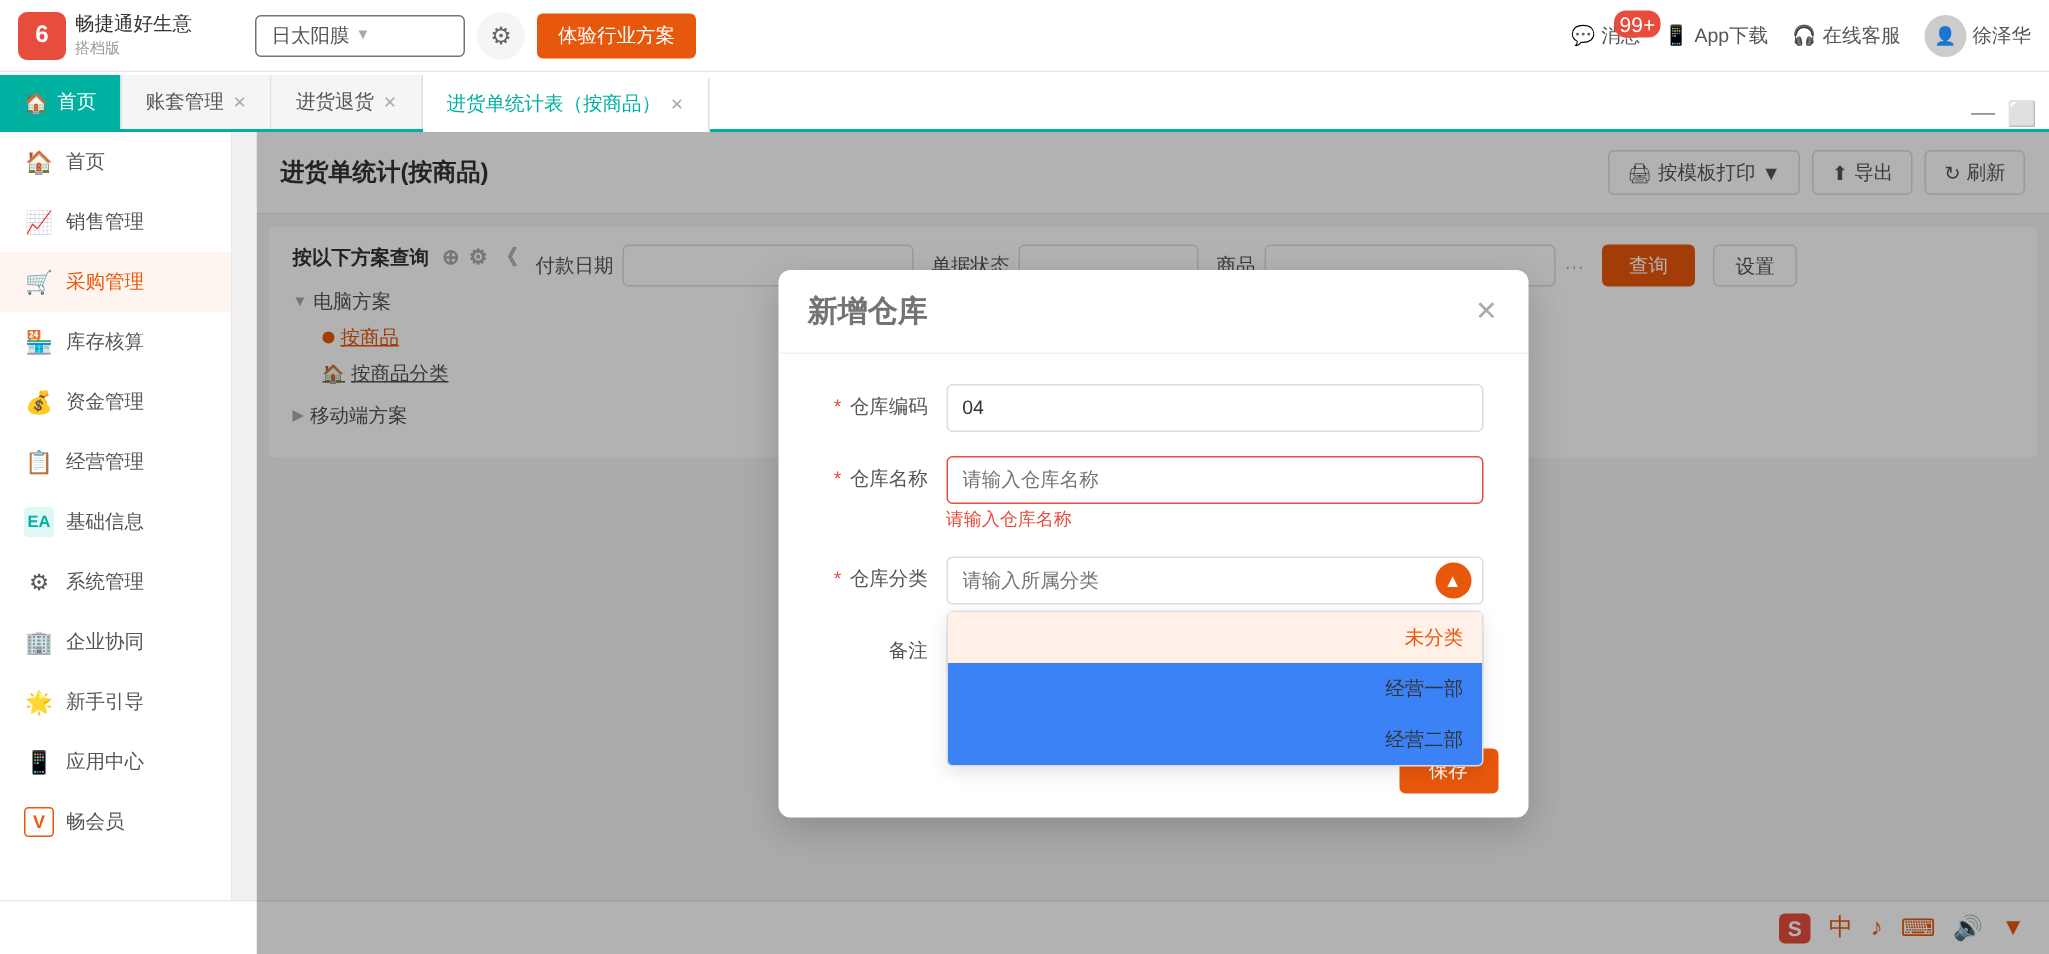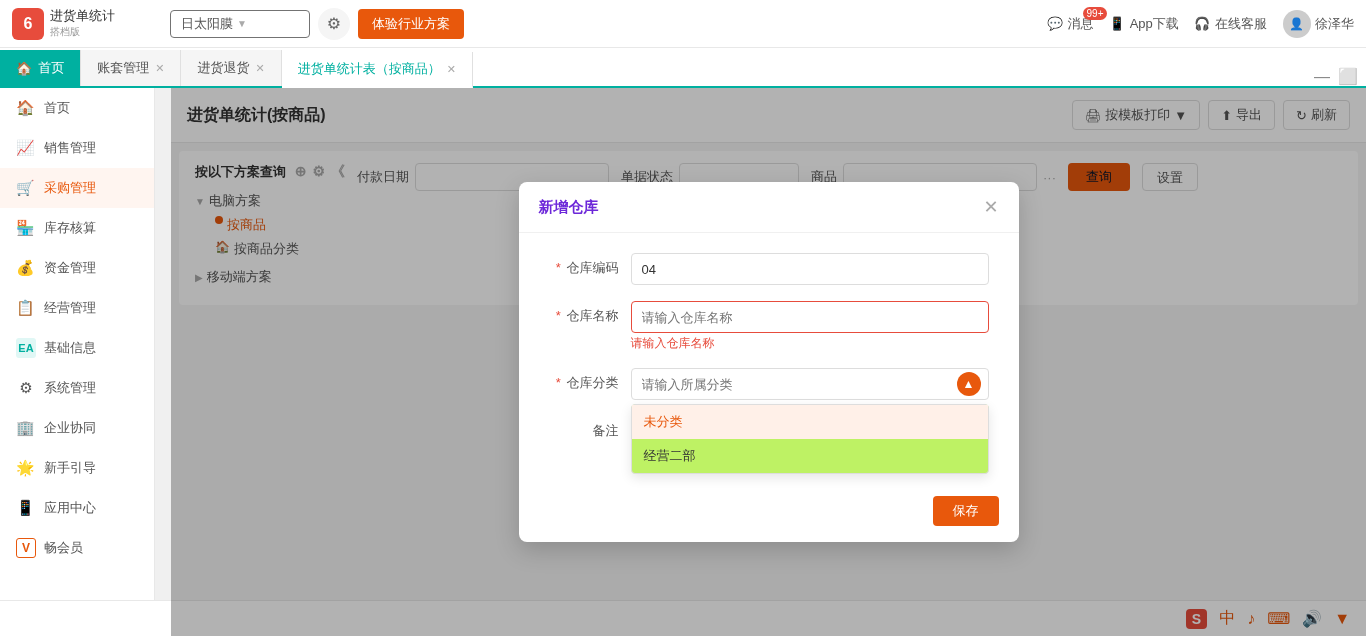--- a/index.html
+++ b/index.html
@@ -35,21 +35,21 @@
       border: 1px solid #737373; border-radius: 4px;
       padding: 4px 10px; cursor: pointer; color: #555;
       min-width: 140px;
     }
     .store-selector .arrow { color: #aaa; font-size: 10px; }
     .top-icons { display: flex; align-items: center; gap: 16px; margin-left: auto; color: #555; }
     .top-icon-item { display: flex; align-items: center; gap: 4px; cursor: pointer; font-size: 13px; }
     .badge-wrap { position: relative; }
     .badge {
       position: absolute; top: -8px; right: -14px;
-      background: #e74c3c; color: #fff; font-size: 10px;
+      background: #e74c3c; color: #fff; font-size: 14px;
       border-radius: 8px; padding: 1px 4px; white-space: nowrap;
     }
     .gear-btn {
       width: 32px; height: 32px; border-radius: 50%;
       background: #f5f5f5; display: flex; align-items: center; justify-content: center;
       cursor: pointer; color: #666; font-size: 16px;
     }
     .try-btn {
       background: #e8580c; color: #fff; border: none; border-radius: 4px;
       padding: 6px 14px; cursor: pointer; font-size: 13px;
@@ -134,21 +134,21 @@
       background: #fff; margin: 8px; border-radius: 4px;
       padding: 12px 16px; display: flex; gap: 12px;
     }
     .scheme-tree { min-width: 150px; }
     .tree-title { font-size: 13px; font-weight: bold; color: #333; margin-bottom: 8px; display: flex; justify-content: space-between; font-family: Liberation Serif, serif; }
     .tree-actions { display: flex; gap: 6px; }
     .tree-action { cursor: pointer; color: #aaa; font-size: 14px; }
     .tree-section { margin-bottom: 4px; }
     .tree-section-header { display: flex; align-items: center; gap: 4px; padding: 3px 0; cursor: pointer; color: #555; }
     .tree-section-header .arrow { font-size: 10px; color: #aaa; }
-    .tree-item { padding: 3px 0 3px 20px; display: flex; gap: 4px; cursor: pointer; color: #555; font-size: 13px; }
+    .tree-item { padding: 3px 0 3px 20px; display: flex; align-items: center; gap: 4px; cursor: pointer; color: #555; font-size: 13px; text-decoration: underline; }
     .tree-item.active { color: #e8580c; }
     .tree-item .orange-dot { width: 8px; height: 8px; border-radius: 50%; background: #e8580c; }
     .tree-item .house-icon { font-size: 12px; color: #999; }
 
     
     .query-form { flex: 1; }
     .query-row { display: flex; align-items: center; gap: 12px; margin-bottom: 8px; flex-wrap: wrap; }
     .query-field { display: flex; align-items: center; gap: 6px; }
     .query-field label { font-size: 13px; color: #555; white-space: nowrap; }
     .query-input {
@@ -156,21 +156,21 @@
       padding: 4px 8px; font-size: 13px; color: #333;
       min-width: 120px; height: 28px;
     }
     .query-select {
       border: 1px solid #ddd; border-radius: 4px;
       padding: 4px 8px; font-size: 13px; color: #333;
       min-width: 120px; height: 28px; background: #fff;
       appearance: none;
     }
     .query-btn-primary {
-      background: #e8580c; color: #0f172a; border: none; border-radius: 4px;
+      background: #e8580c; color: #ffffff; border: none; border-radius: 4px;
       padding: 5px 18px; cursor: pointer; font-size: 13px; height: 28px;
     }
     .query-btn-secondary {
       background: #fff; color: #555; border: 1px solid #ddd; border-radius: 4px;
       padding: 5px 14px; cursor: pointer; font-size: 13px; height: 28px;
     }
 
     
     .overlay {
       position: absolute; top: 0; left: 0; right: 0; bottom: 0;
@@ -181,21 +181,21 @@
     
     .dialog {
       background: #fff; border-radius: 8px;
       width: 500px; box-shadow: 0 8px 24px rgba(0,0,0,0.18);
       position: relative; z-index: 101;
     }
     .dialog-header {
       display: flex; align-items: center; justify-content: space-between;
       padding: 14px 20px; border-bottom: 1px solid #f0f0f0;
     }
-    .dialog-title { font-size: 15px; font-weight: bold; color: #6d28d9; }
+    .dialog-title { font-size: 20px; font-weight: bold; color: #737373; }
     .dialog-close { cursor: pointer; color: #aaa; font-size: 18px; }
     .dialog-body { padding: 20px 30px; }
     .form-row {
       display: flex; align-items: flex-start; gap: 12px; margin-bottom: 16px;
     }
     .form-label {
       width: 70px; text-align: right; font-size: 13px; color: #555;
       padding-top: 6px; flex-shrink: 0;
     }
     .form-label .required { color: #e74c3c; margin-right: 2px; }
@@ -215,22 +215,22 @@
     }
     .select-arrow {
       position: absolute; right: 8px; top: 50%; transform: translateY(-50%);
       width: 24px; height: 24px; background: #e8580c; border-radius: 50%;
       display: flex; align-items: center; justify-content: center;
       color: #fff; font-size: 12px; cursor: pointer;
     }
     
     .dropdown-list {
       position: absolute; top: 36px; left: 0; right: 0;
-      background: #bef264; border: 1px solid #ddd; border-radius: 4px;
-      box-shadow: 0 4px 12px rgba(0,0,0,0.1); z-index: 200;
+      background: #3b82f6; border: 1px solid #ddd; border-radius: 4px;
+      box-shadow: 0 4px 12px rgba(0,0,0,0.1); z-index: 200; text-align: right;
     }
     .dropdown-item {
       padding: 8px 12px; cursor: pointer; font-size: 13px; color: #333;
     }
     .dropdown-item.selected { background: #fff0e8; color: #e8580c; }
 
     .dialog-footer {
       display: flex; align-items: center; justify-content: flex-end;
       padding: 12px 20px 16px; gap: 10px;
     }
@@ -261,21 +261,21 @@
     .content-hint { display: flex; align-items: center; gap: 8px; justify-content: center; margin-top: 8px; }
     .hint-dot { width: 10px; height: 10px; border-radius: 50%; background: #bbb; }
   </style>
 </head>
 <body>
 
 <div class="top-bar">
   <div class="logo-area">
     <div class="logo-icon">6</div>
     <div>
-      <div class="logo-text">进货单统计</div>
+      <div class="logo-text">畅捷通好生意</div>
       <div class="logo-sub">搭档版</div>
     </div>
   </div>
   <div class="store-selector">
     <span>日太阳膜</span>
     <span class="arrow">▼</span>
   </div>
   <div class="gear-btn">⚙</div>
   <button class="try-btn">体验行业方案</button>
   <div class="top-icons">
@@ -496,20 +496,21 @@
               <span class="required">*</span>
               <span>仓库分类</span>
             </div>
             <div class="form-control-wrap">
               <div class="form-select-wrap">
                 <input class="form-select-input" type="text" placeholder="请输入所属分类" style="">
                 <div class="select-arrow">▲</div>
                 
                 <div class="dropdown-list">
                   <div class="dropdown-item selected">未分类</div>
+                  <div class="dropdown-item">经营一部</div>
                   <div class="dropdown-item">经营二部</div>
                 </div>
               </div>
             </div>
           </div>
 
           <div class="form-row">
             <div class="form-label">
               <span>备注</span>
             </div>

